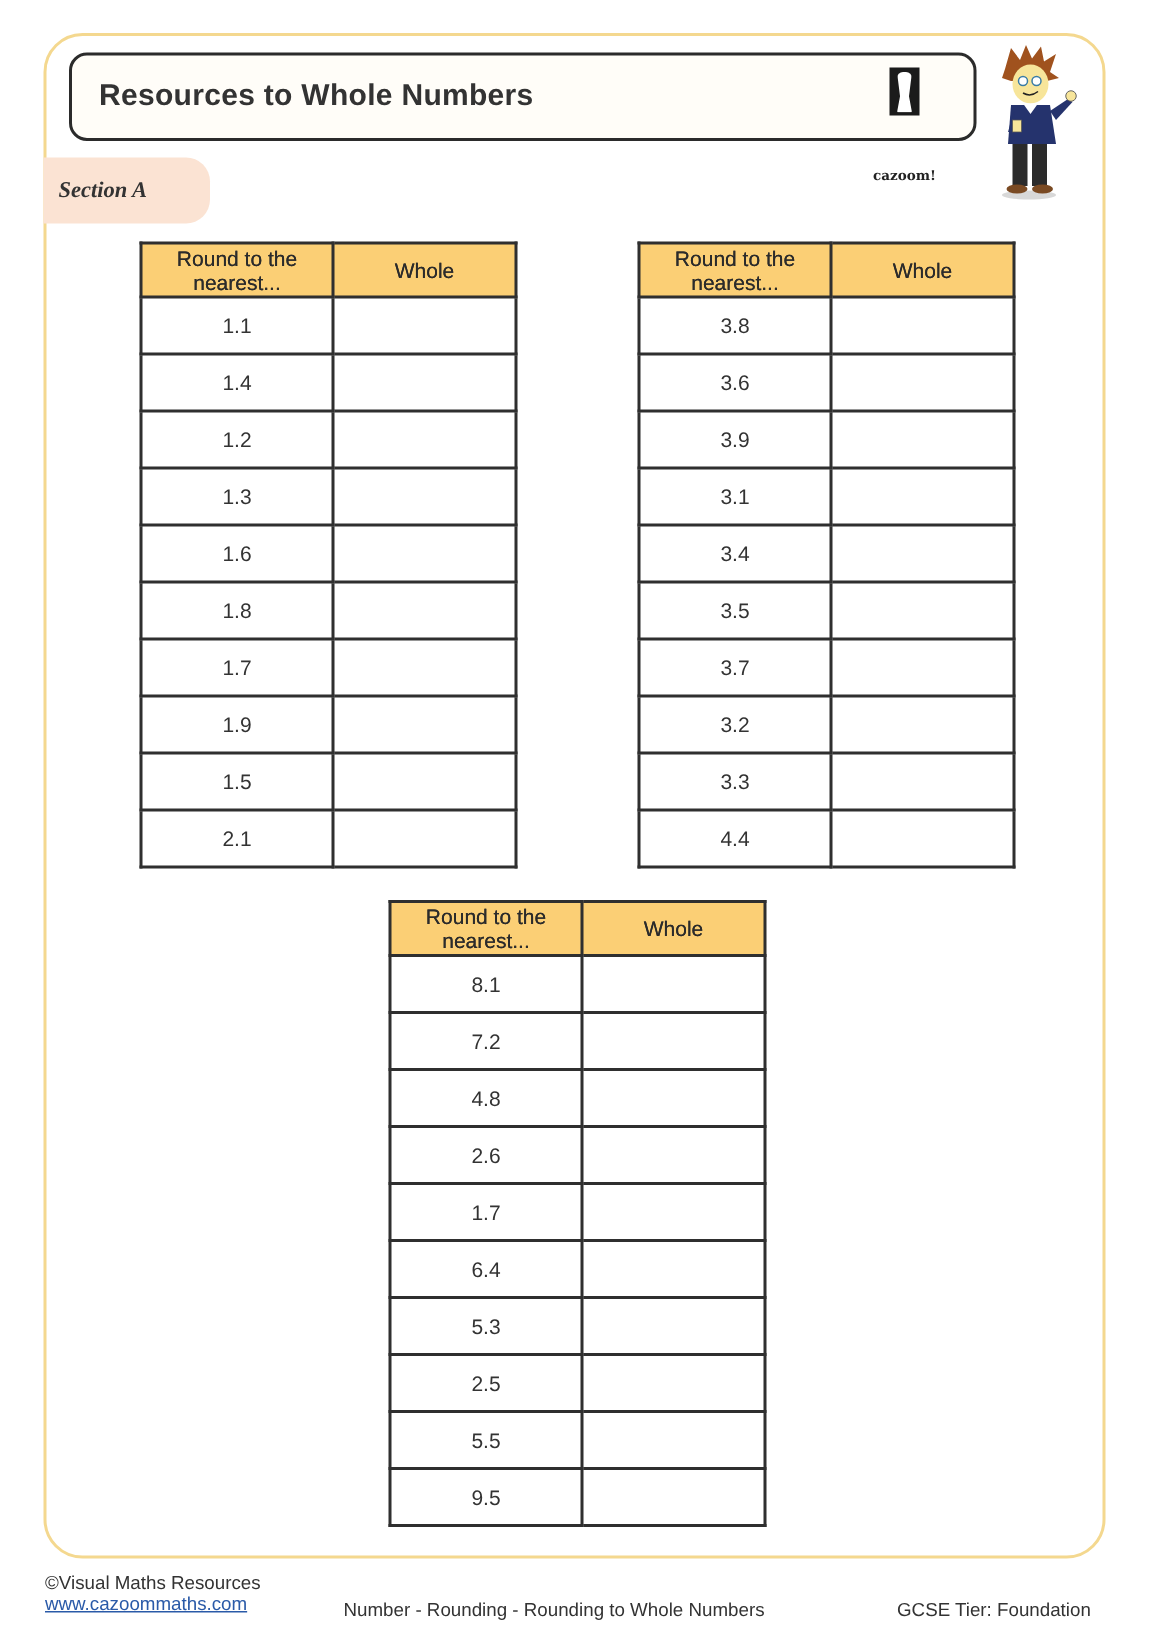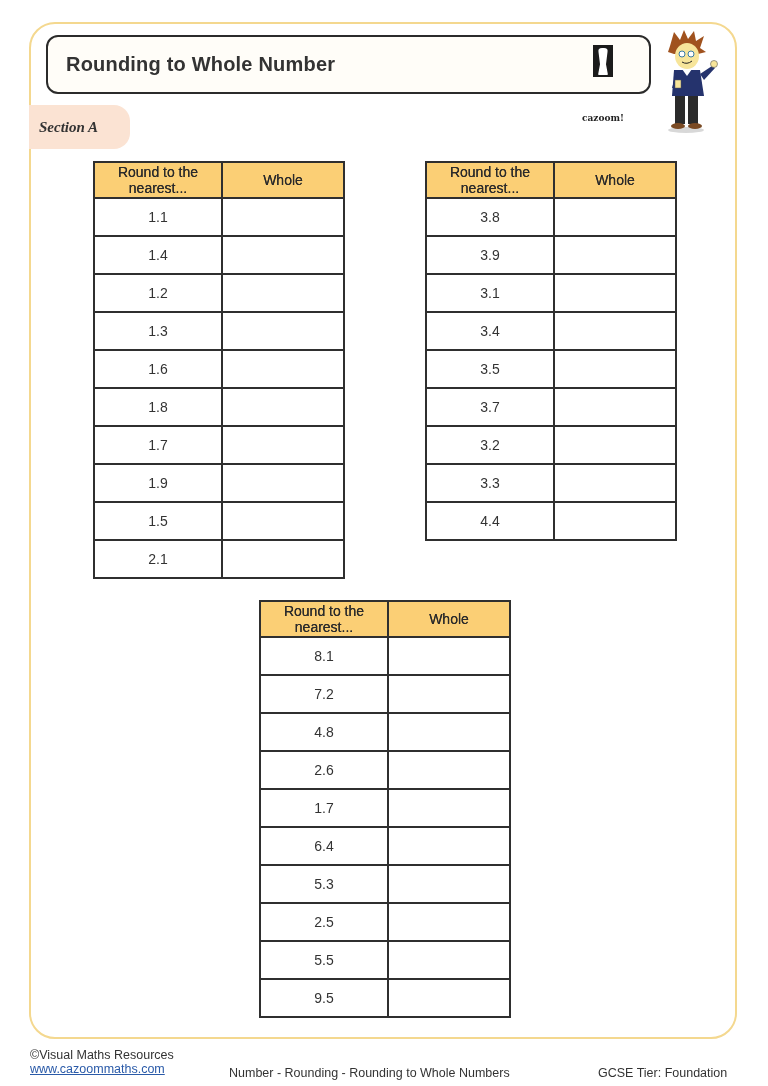--- a/index.html
+++ b/index.html
@@ -10,41 +10,41 @@
   .title-box { position:absolute; left:46px; top:35px; width:605px; height:59px; box-sizing:border-box;
                border:2px solid #2b2b2b; border-radius:12px; background:#fffdf8; }
   .title-text { position:absolute; left:18px; top:16px; font-size:20px; font-weight:bold; color:#333; letter-spacing:0.2px; }
   .logo { position:absolute; left:531px; top:6px; width:48px; height:46px; }
   .logo-cup { position:absolute; left:14px; top:2px; width:20px; height:32px; background:#1b1b1b; }
   .logo-cup::after { content:""; position:absolute; left:5px; top:3px; width:10px; height:27px;
                      background:#fff; border-radius:4px 4px 1px 1px; clip-path:polygon(0 0,100% 0,80% 60%,100% 100%,0 100%,20% 60%); }
   .logo-text { position:absolute; left:0; top:34px; width:48px; text-align:center; font-family:"DejaVu Serif", serif;
                font-weight:bold; font-size:9px; color:#222;margin-top:36px; }
   .mascot { position:absolute; left:660px; top:30px; width:60px; height:105px; }
-  .section-badge { position:absolute; left:29px; top:105px; width:101px; height:44px; background:#fbe3d3;
+  .section-badge { position:absolute; left:29px; top:105px; width:111px; height:44px; background:#fbe3d3;
                    border-radius:0 16px 16px 0; }
   .section-text { position:absolute; left:10px; top:14px; font-family:"Liberation Serif", serif; font-style:italic;
                   font-weight:bold; font-size:15px; color:#333; }
   table.q { position:absolute; border-collapse:collapse; table-layout:fixed; }
   table.q th, table.q td { border:2px solid #2f2f2f; text-align:center; padding:0; }
   table.q th { background:#fbcf75; font-size:14px; font-weight:normal; color:#2b2b2b; line-height:16px; height:34px;
                font-family:"Liberation Sans", sans-serif; text-shadow:0 0 0.4px #2b2b2b; }
   table.q td { height:34px; font-size:14px; color:#333; background:#fff; }
   table.q col.c1 { width:128px; } table.q col.c2 { width:122px; }
   .answer { display:block; width:100%; height:34px; border:none; background:transparent; outline:none; }
   .footer { position:absolute; font-size:12.5px; color:#333; }
   .footer a { color:#2a5aa8; text-decoration:underline;text-align:center; }
 </style>
 </head>
 <body>
 
 <div class="frame"></div>
 
 <div class="title-box">
-  <div class="title-text">Rounding to Whole Number</div>
+  <div class="title-text">Resources to Whole Numbers</div>
   <div class="logo">
     <div class="logo-cup"></div>
     <div class="logo-text">cazoom!</div>
   </div>
 </div>
 
 <svg class="mascot" viewBox="0 0 60 105">
   <ellipse cx="26" cy="100" rx="18" ry="3" fill="#d8d8d8"></ellipse>
   <polygon points="10,16 14,2 20,10 24,0 28,9 34,1 36,11 44,6 40,18 46,22 38,24 14,24 8,22" fill="#a0521e"></polygon>
   <ellipse cx="27" cy="26" rx="12" ry="13" fill="#f7e59a"></ellipse>
@@ -154,20 +154,26 @@
     </tr>
   </thead>
   <tbody>
     <tr>
         <td>3.8</td>
         <td>
           <input class="answer" style="">
         </td>
       </tr>
     <tr>
+        <td>3.6</td>
+        <td>
+          <input class="answer" style="">
+        </td>
+      </tr>
+    <tr>
         <td>3.9</td>
         <td>
           <input class="answer" style="">
         </td>
       </tr>
     <tr>
         <td>3.1</td>
         <td>
           <input class="answer" style="">
         </td>

